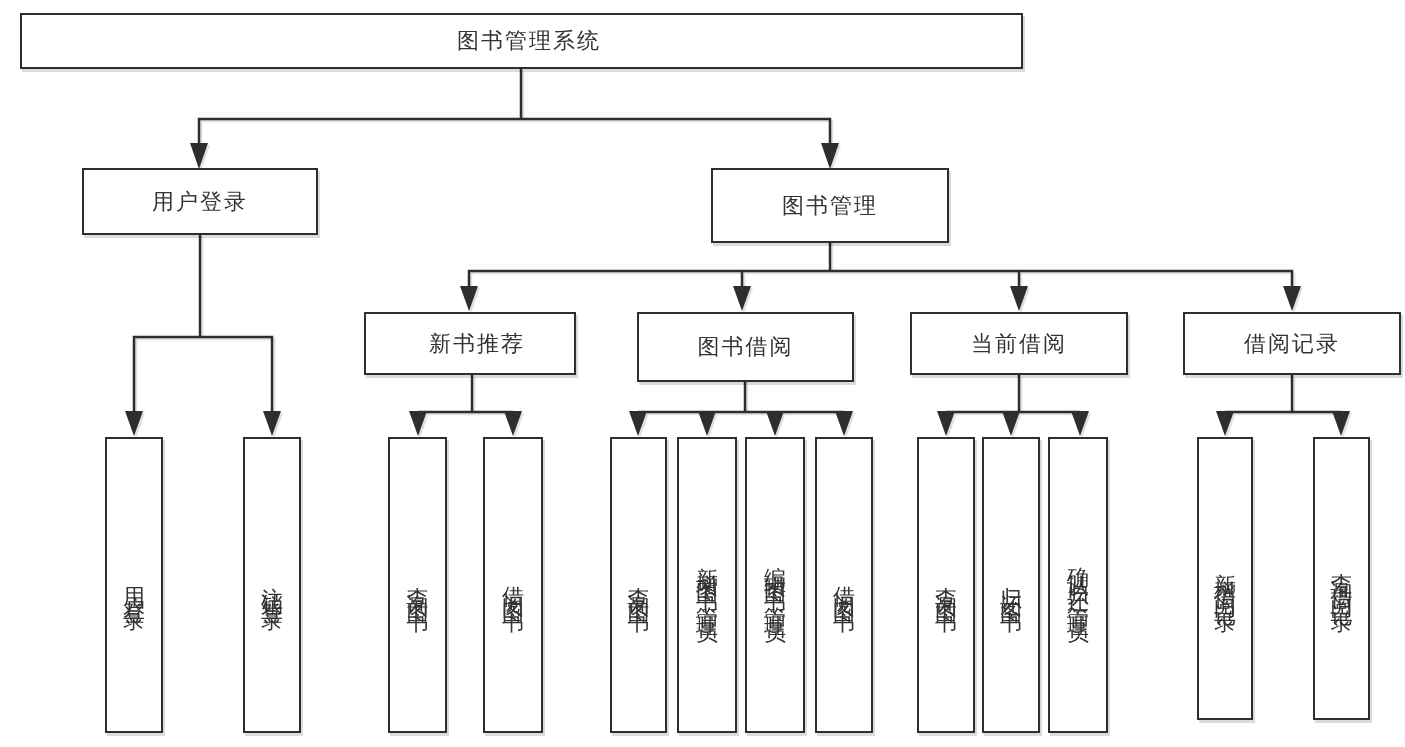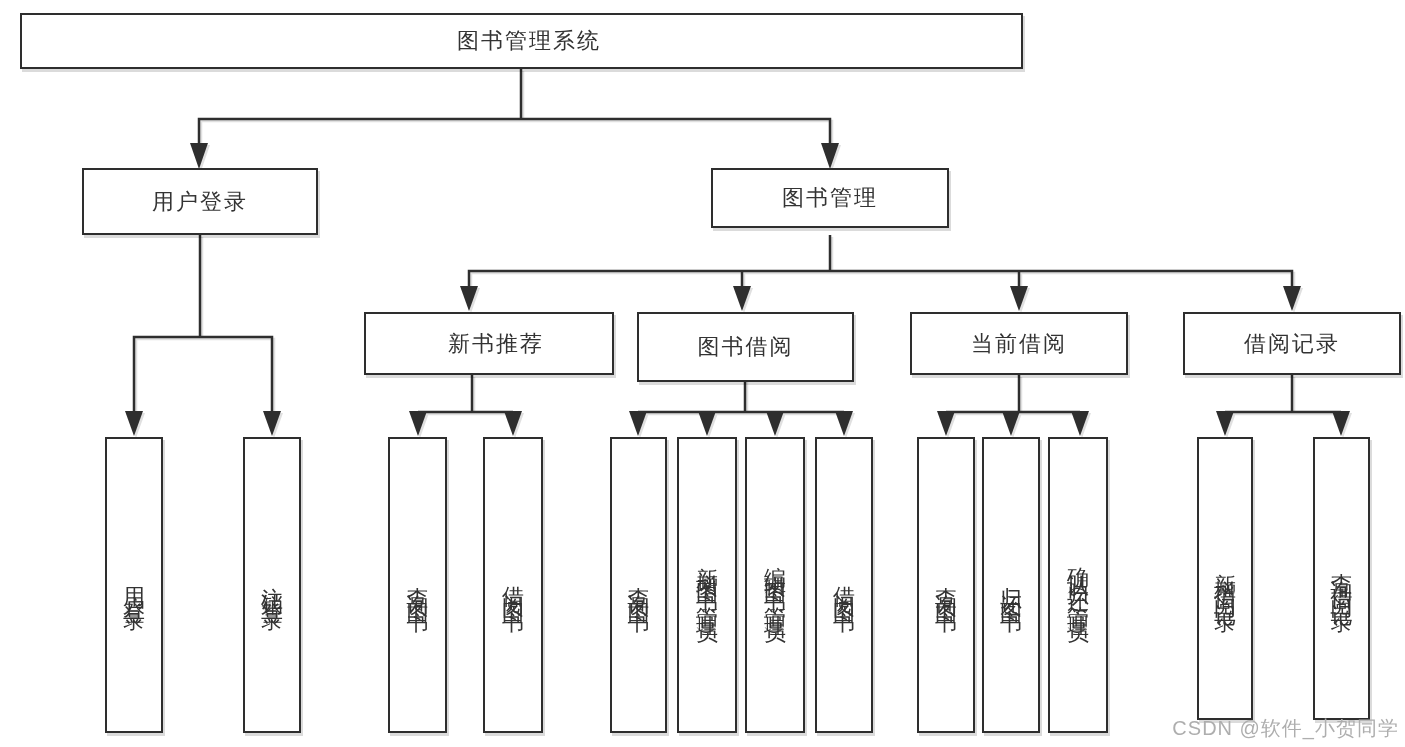--- a/index.html
+++ b/index.html
@@ -104,25 +104,25 @@
     <polygon points="1332,411 1350,411 1341,436"></polygon>
   </svg>
 
   <div class="box" style="left:20px;top:13px;width:1003px;height:56px;padding-left:15px;">
     <span class="hlabel">图书管理系统</span>
   </div>
 
   <div class="box" style="left:82px;top:168px;width:236px;height:67px;">
     <span class="hlabel">用户登录</span>
   </div>
-  <div class="box" style="left:711px;top:168px;width:238px;height:60px;">
+  <div class="box" style="left:711px;top:168px;width:238px;height:75px;">
     <span class="hlabel">图书管理</span>
   </div>
 
-  <div class="box" style="left:364px;top:312px;width:250px;height:63px;padding-left:14px;">
+  <div class="box" style="left:364px;top:312px;width:212px;height:63px;padding-left:14px;">
     <span class="hlabel">新书推荐</span>
   </div>
   <div class="box" style="left:637px;top:312px;width:217px;height:70px;">
     <span class="hlabel">图书借阅</span>
   </div>
   <div class="box" style="left:910px;top:312px;width:218px;height:63px;justify-content:center;">
     <span class="hlabel">当前借阅</span>
   </div>
   <div class="box" style="left:1183px;top:312px;width:218px;height:63px;">
     <span class="hlabel">借阅记录</span>
@@ -161,14 +161,13 @@
   <div class="box" style="left:1048px;top:437px;width:60px;height:296px;">
     <span class="vlabel">确认归还（管理员）</span>
   </div>
   <div class="box" style="left:1197px;top:437px;width:56px;height:283px;">
     <span class="vlabel">新增借阅记录</span>
   </div>
   <div class="box" style="left:1313px;top:437px;width:57px;height:283px;">
     <span class="vlabel">查询借阅记录</span>
   </div>
 
-  <div id="watermark">CSDN @软件_小贺同学</div>
 </div>
 
 </body></html>

